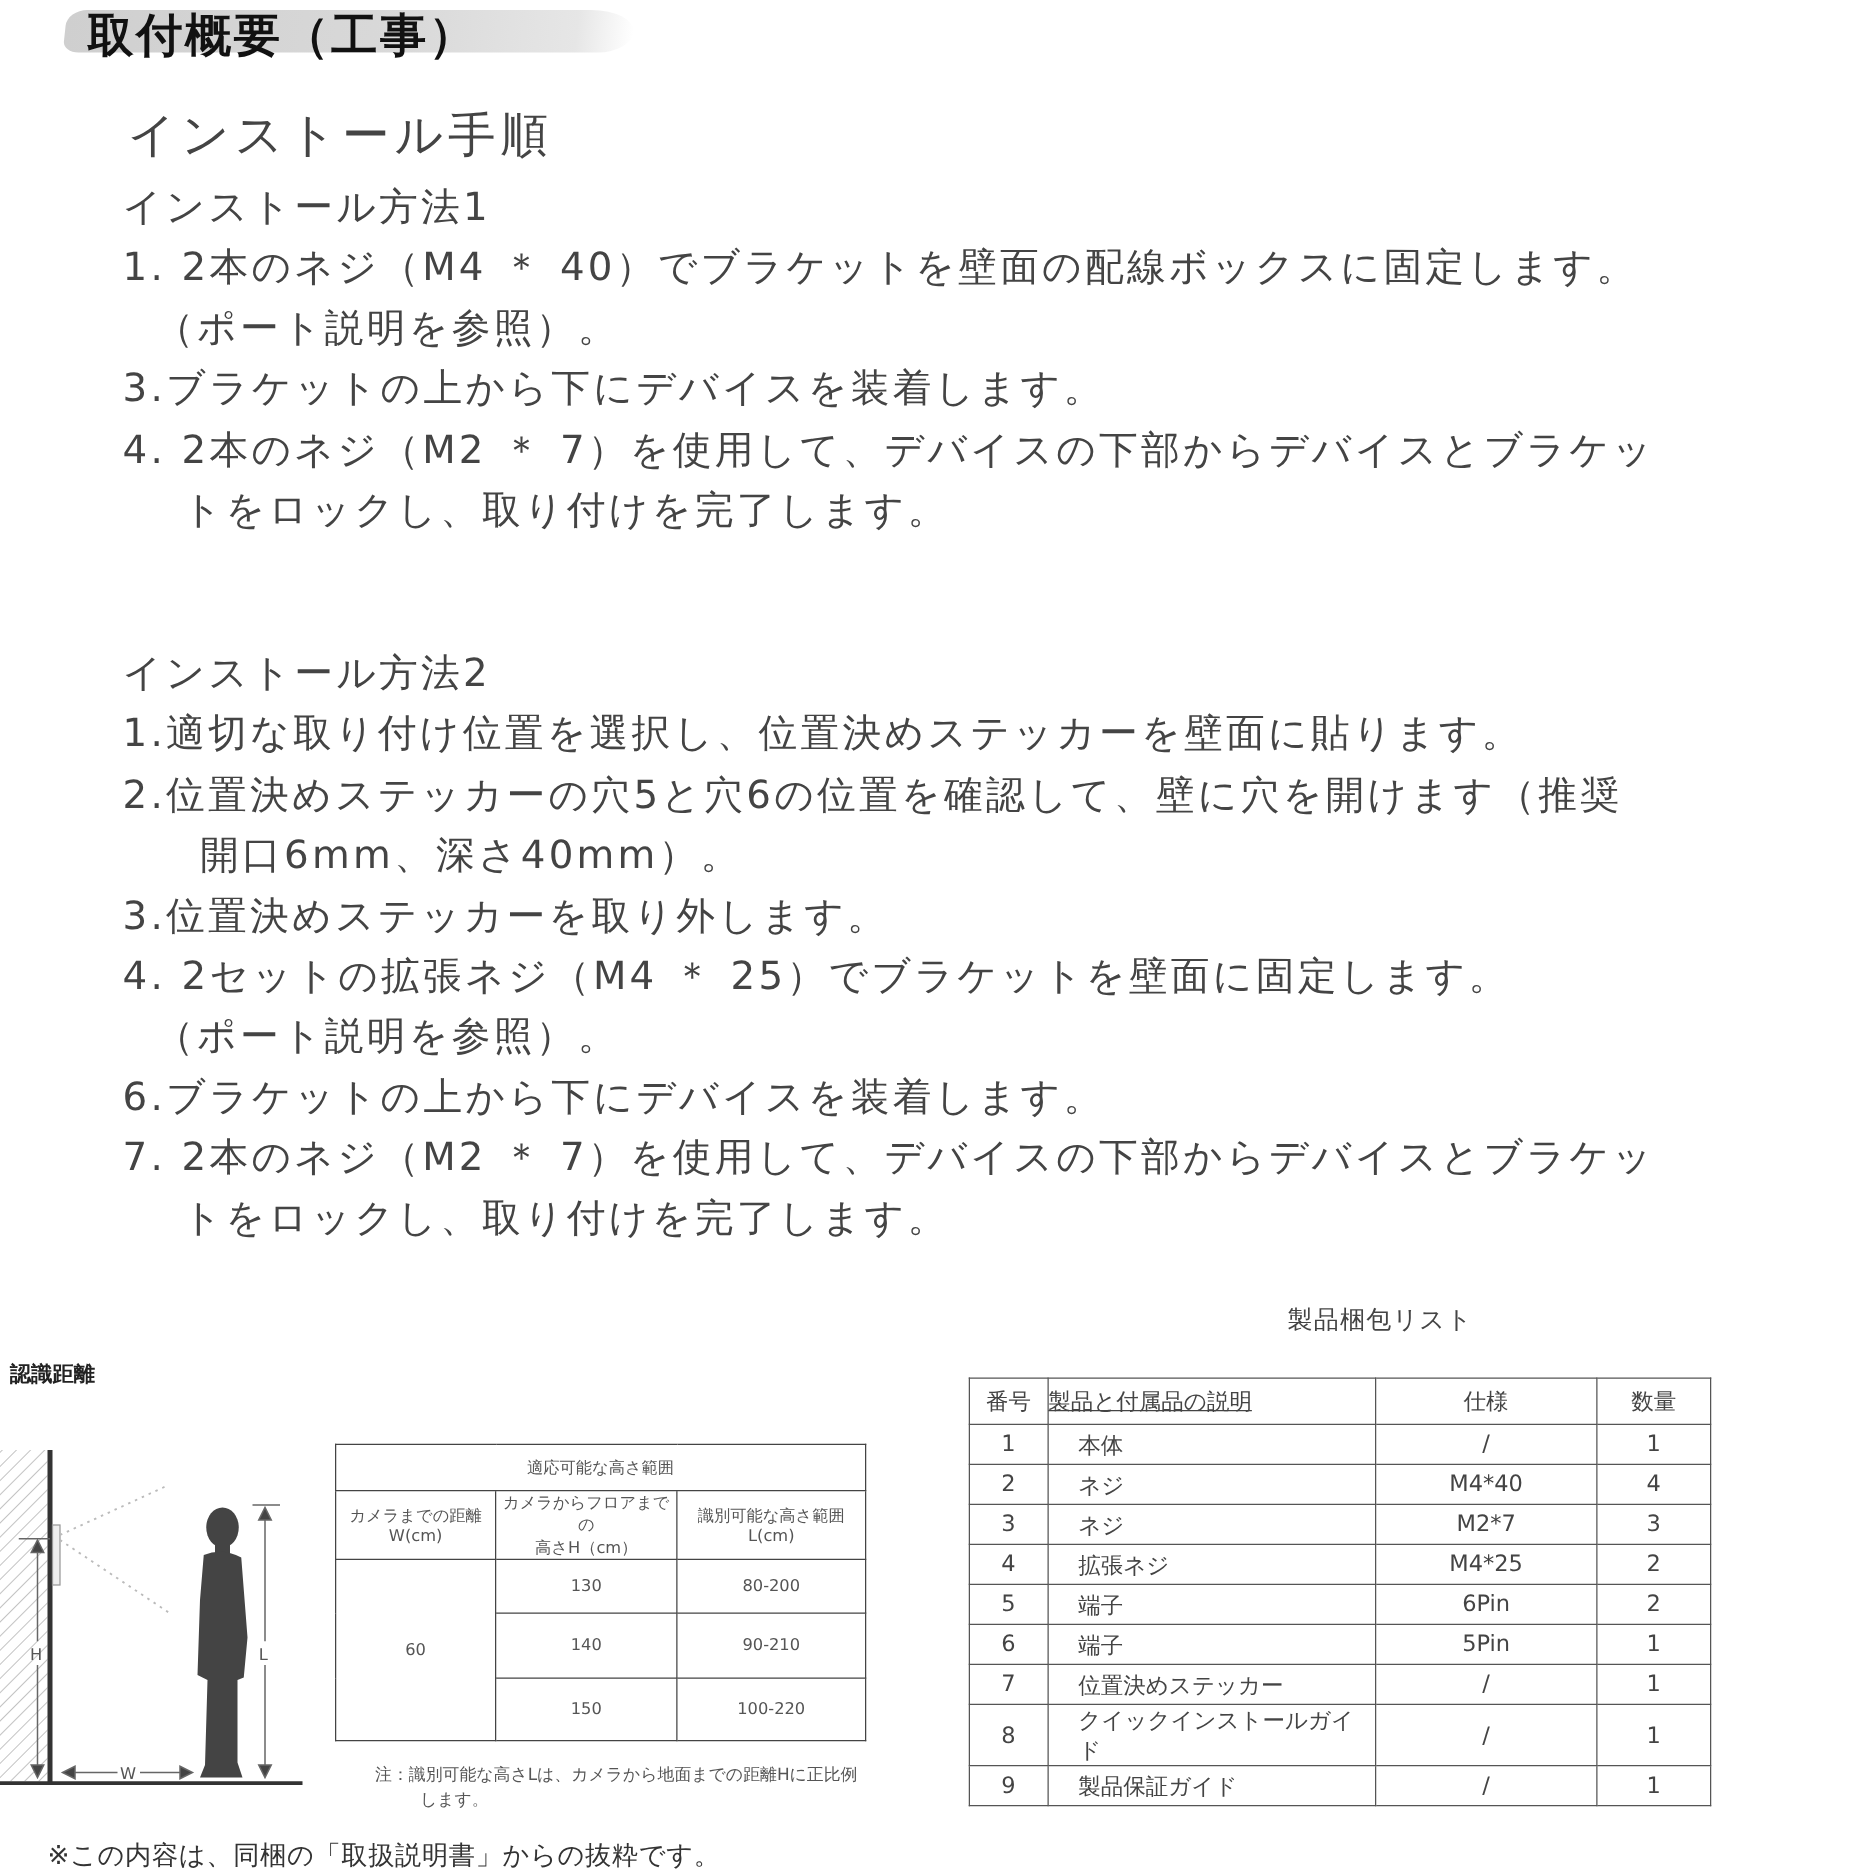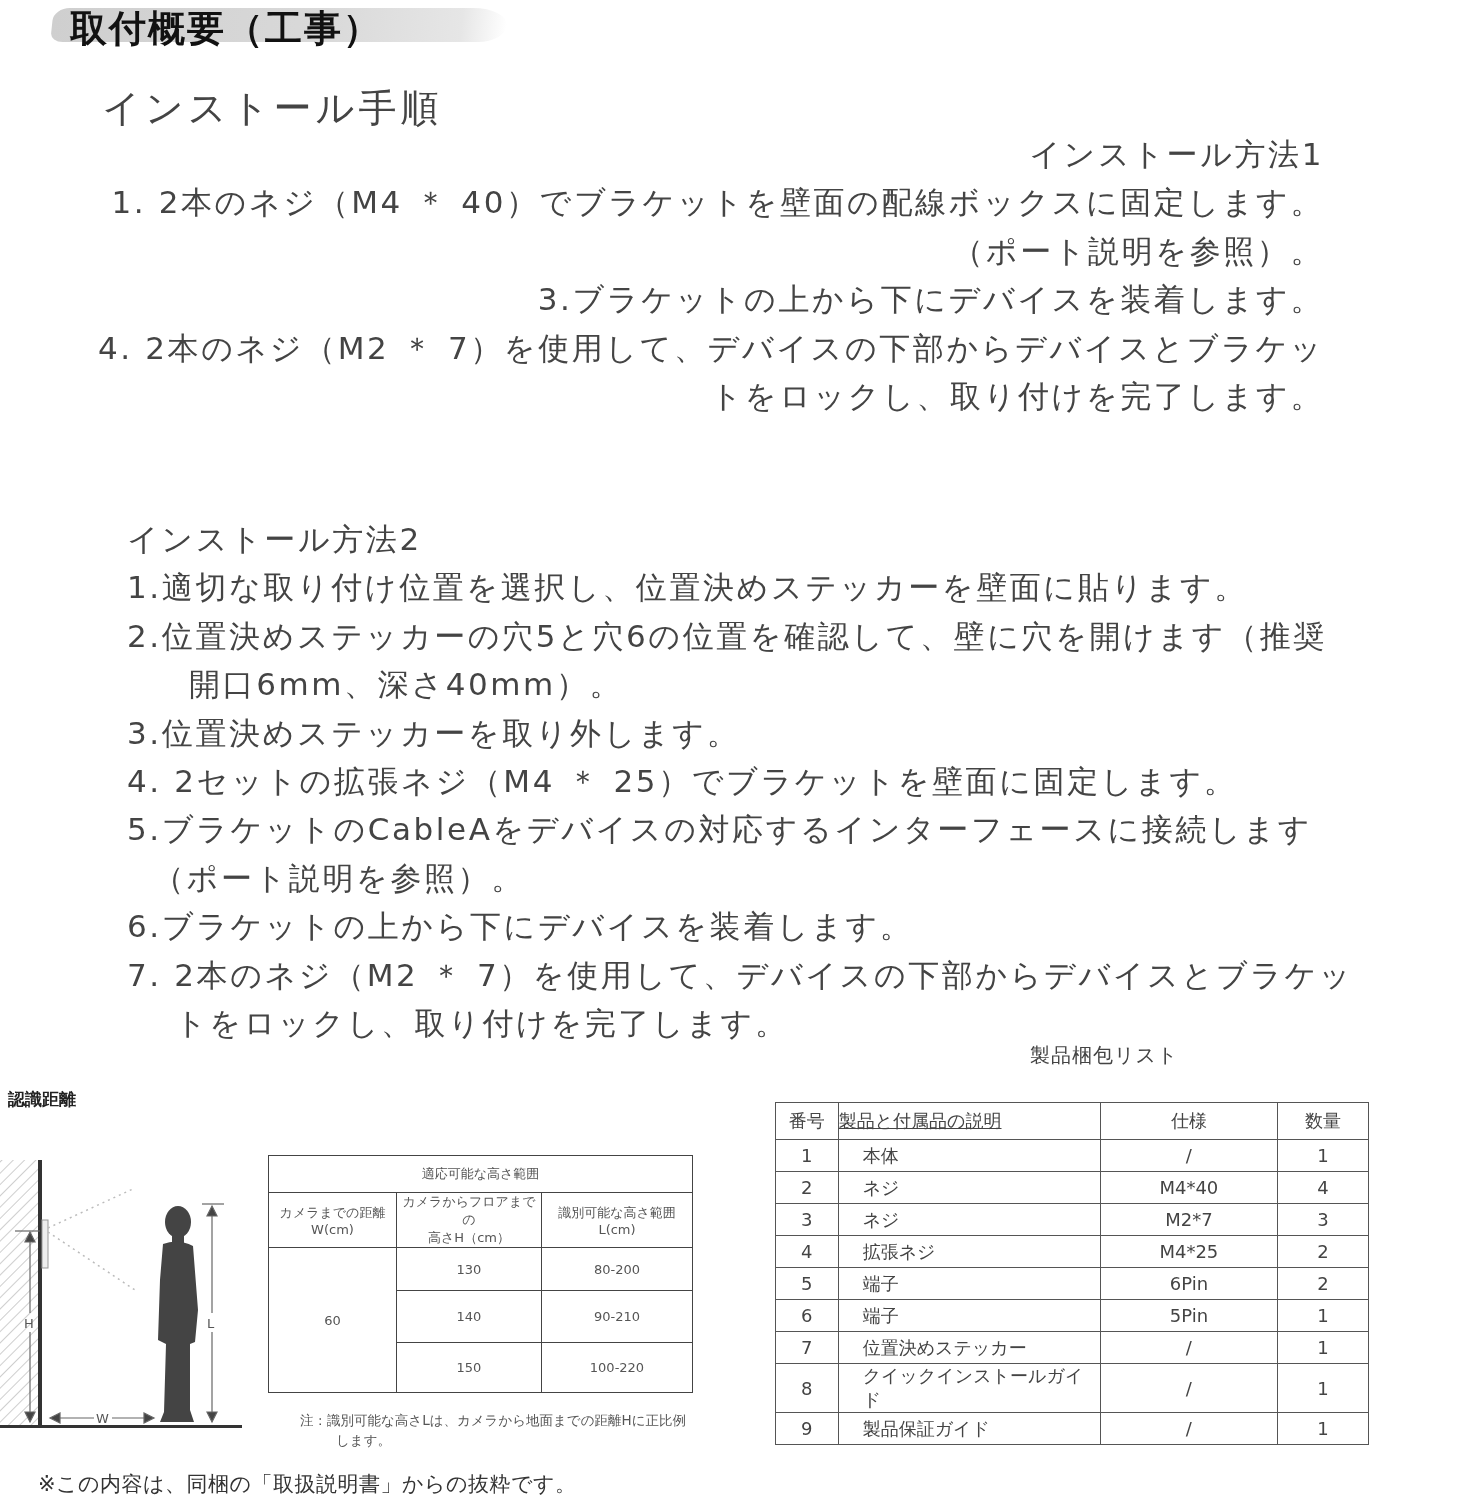--- a/index.html
+++ b/index.html
@@ -32,37 +32,36 @@
   .ptable .hd td { height:36px; text-align:center; padding-left:0; }
   .footer { left:38px; top:1470px; font-size:21px; color:#333; letter-spacing:0.5px; }
 </style>
 </head>
 <body>
 
 <div class="brush"></div>
 <div class="abs title">取付概要（工事）</div>
 <div class="abs subtitle">インストール手順</div>
 
-<div class="abs steps" style="top:130px;text-align:right;">
+<div class="abs steps" style="top:142px;">
   <div class="line">インストール方法1</div>
   <div class="line">1. 2本のネジ（M4 ＊ 40）でブラケットを壁面の配線ボックスに固定します。</div>
   <div class="line indent1">（ポート説明を参照）。</div>
   <div class="line">3.ブラケットの上から下にデバイスを装着します。</div>
   <div class="line">4. 2本のネジ（M2 ＊ 7）を使用して、デバイスの下部からデバイスとブラケッ</div>
   <div class="line indent2">トをロックし、取り付けを完了します。</div>
 </div>
 
-<div class="abs steps" style="top:515px;margin-left:29px;">
+<div class="abs steps" style="top:515px;">
   <div class="line">インストール方法2</div>
   <div class="line">1.適切な取り付け位置を選択し、位置決めステッカーを壁面に貼ります。</div>
   <div class="line">2.位置決めステッカーの穴5と穴6の位置を確認して、壁に穴を開けます（推奨</div>
   <div class="line indent3">開口6mm、深さ40mm）。</div>
   <div class="line">3.位置決めステッカーを取り外します。</div>
   <div class="line">4. 2セットの拡張ネジ（M4 ＊ 25）でブラケットを壁面に固定します。</div>
-  <div class="line">5.ブラケットのCableAをデバイスの対応するインターフェースに接続します</div>
   <div class="line indent1">（ポート説明を参照）。</div>
   <div class="line">6.ブラケットの上から下にデバイスを装着します。</div>
   <div class="line">7. 2本のネジ（M2 ＊ 7）を使用して、デバイスの下部からデバイスとブラケッ</div>
   <div class="line indent2">トをロックし、取り付けを完了します。</div>
 </div>
 
 <div class="abs dist-title">認識距離</div>
 
 <svg class="abs" style="left:0;top:1150px;" width="250" height="285" viewBox="0 0 250 285">
   <defs>

